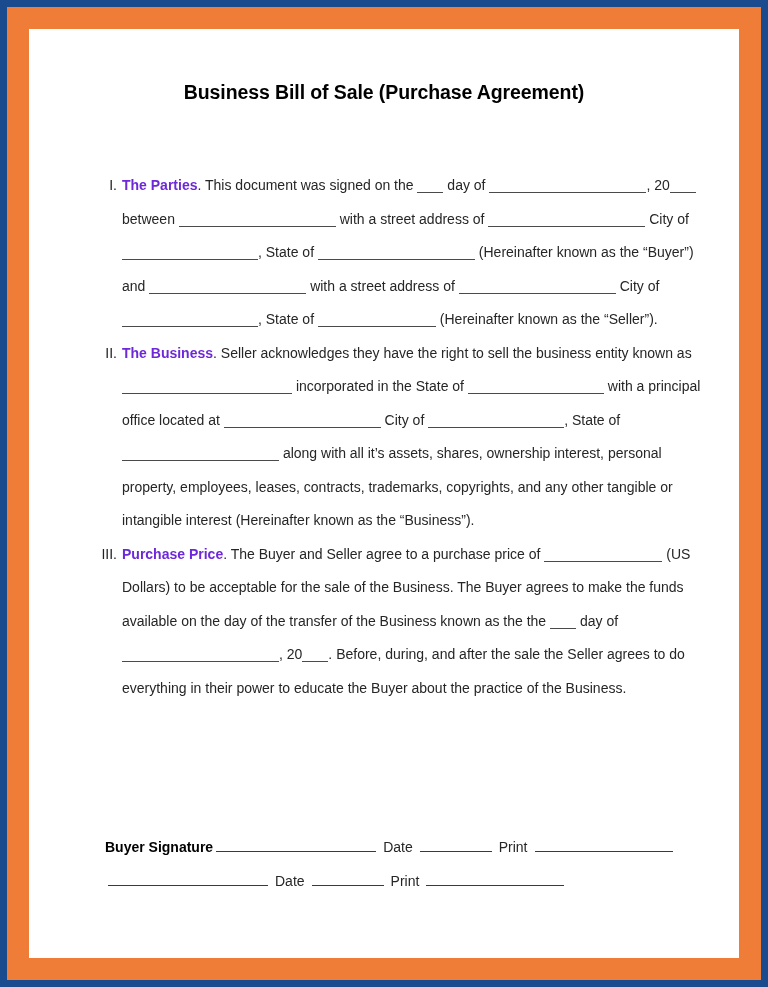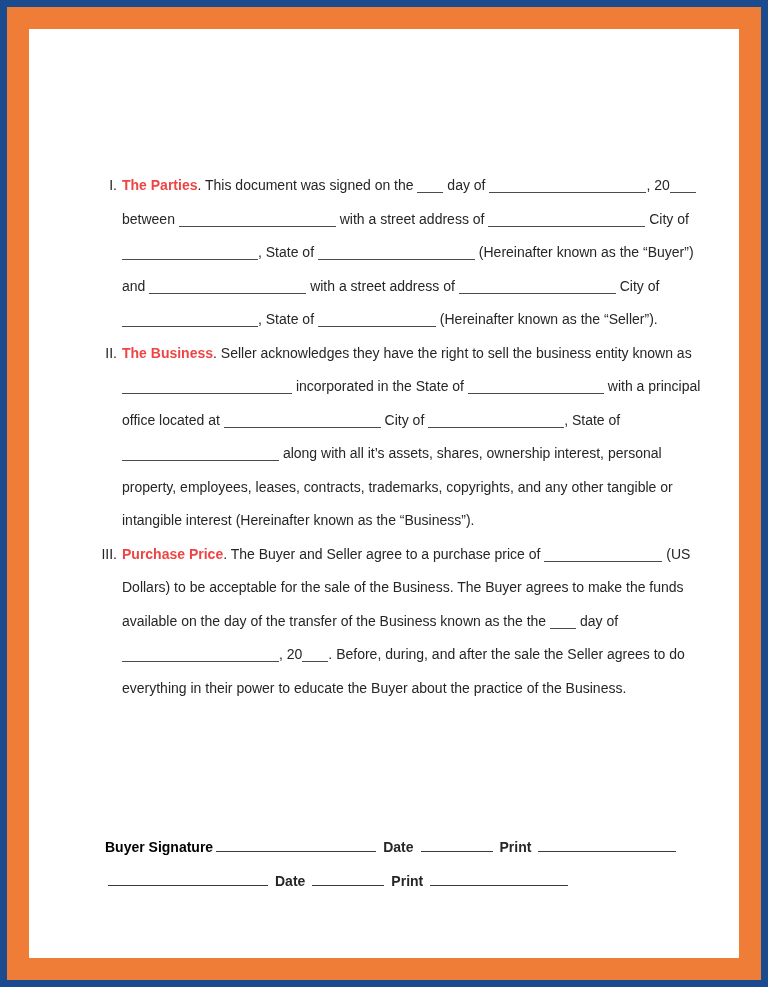--- a/index.html
+++ b/index.html
@@ -76,21 +76,21 @@
     line-height: 33.5px;
   }
 
   .clause .clause-body {
     font-size: 14px;
     line-height: 33.5px;
     color: #262626;
     text-align: left;
   }
 
-  .clause-body b { font-weight: bold; color: #ef4444; margin-top: 34px; }
+  .clause-body b { font-weight: bold; color: #6d28d9; margin-top: 34px; }
 
   
   .blank {
     display: inline-block;
     border-bottom: 1.3px solid #4a4a4a;
     vertical-align: -3px;
     height: 13px;
   }
   .b-xs  { width: 26px; }
   .b-md  { width: 118px; }
@@ -114,39 +114,40 @@
     color: #262626;
     line-height: 33.5px;
     white-space: nowrap;
   }
 
   .sig-label {
     font-weight: bold;
     color: #000000;
   }
 
-  .sig-word { padding: 0 4px; font-weight: bold; }
+  .sig-word { padding: 0 4px; }
 
   .sig-line {
     display: inline-block;
     border-bottom: 1.4px solid #3a3a3a;
     height: 14px;
     margin: 0 3px;
   }
   .sig-line-name { width: 160px; }
   .sig-line-date { width: 72px; }
   .sig-line-print { width: 138px; }
 </style>
 </head>
 <body>
 
 <div class="frame-blue">
   <div class="frame-orange">
     <div class="page">
 
+      <div class="doc-title">Business Bill of Sale (Purchase Agreement)</div>
 
       <div class="body-block">
 
         <div class="clause">
           <span class="numeral">I.</span>
           <div class="clause-body"><b>The Parties</b><span>. This document was signed on the </span><span class="blank b-xs"></span><span> day of </span><span class="blank b-xl"></span><span>, 20</span><span class="blank b-xs"></span><span> between </span><span class="blank b-xl"></span><span> with a street address of </span><span class="blank b-xl"></span><span> City of </span><span class="blank b-lg"></span><span>, State of </span><span class="blank b-xl"></span><span> (Hereinafter known as the “Buyer”) and </span><span class="blank b-xl"></span><span> with a street address of </span><span class="blank b-xl"></span><span> City of </span><span class="blank b-lg"></span><span>, State of </span><span class="blank b-md"></span><span> (Hereinafter known as the “Seller”).</span></div>
         </div>
 
         <div class="clause">
           <span class="numeral">II.</span>

